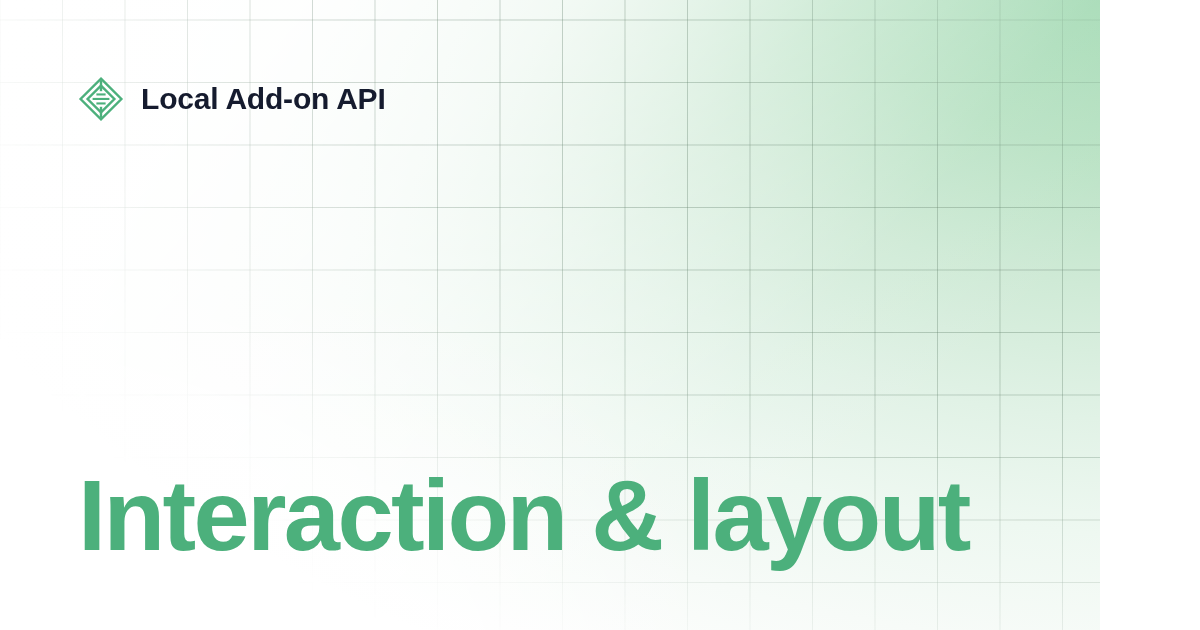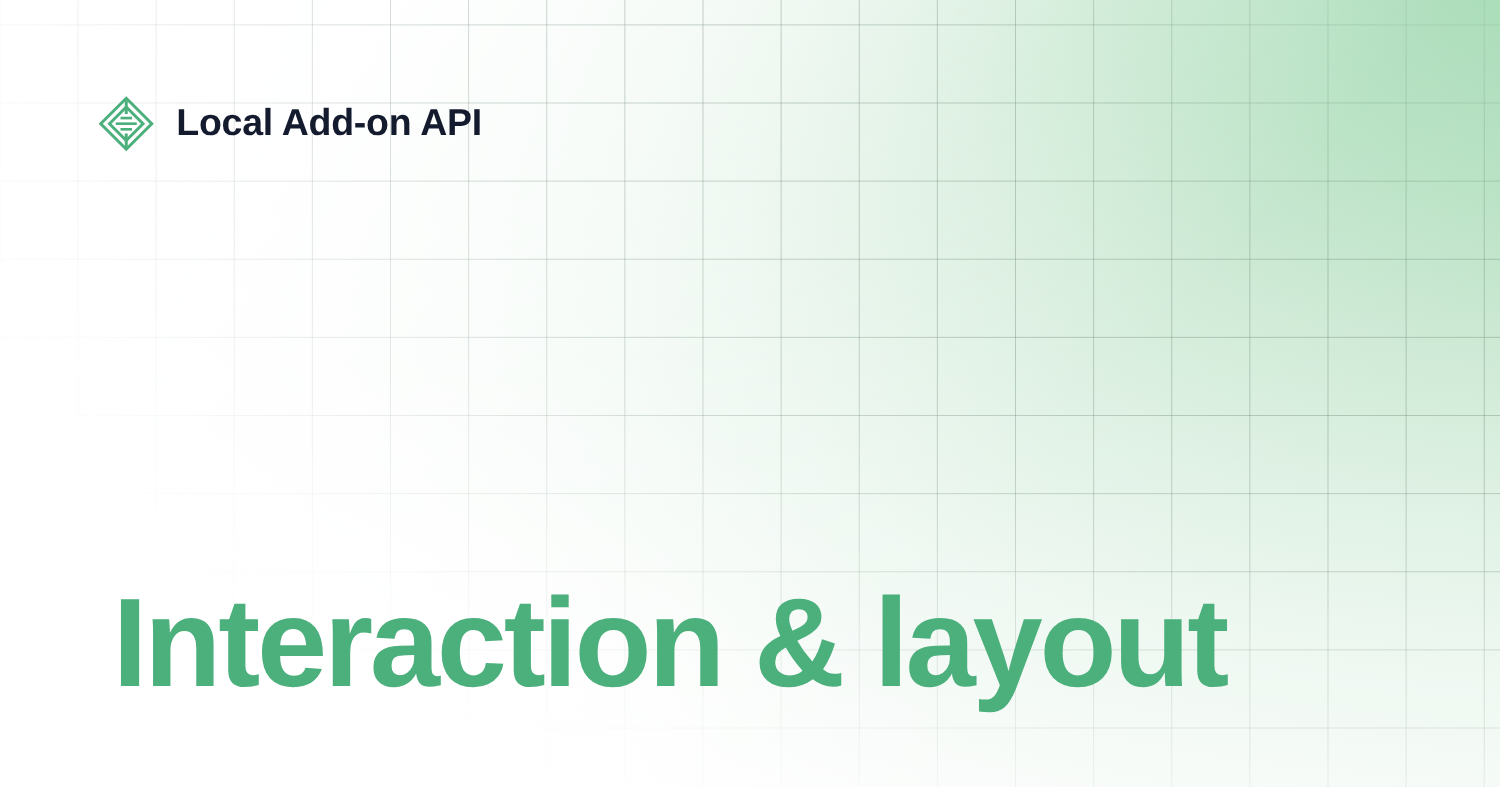--- a/index.html
+++ b/index.html
@@ -3,21 +3,21 @@
 <meta charset="utf-8">
 <style>
   html, body {
     margin: 0;
     padding: 0;
     background: #ffffff;
   }
 
   .card {
     position: relative;
-    width: 1200px;
+    width: 1100px;
     height: 630px;
     overflow: hidden;
     background: #ffffff;
     font-family: "Liberation Sans", sans-serif;
   }
 
   
 
   .bg-base {
     position: absolute;
@@ -134,21 +134,21 @@
     font-weight: 700;
     letter-spacing: -0.2px;
     line-height: 1;
     white-space: nowrap;
   }
 
   
 
   .headline {
     position: absolute;
-    left: 90px;
+    left: 78px;
     bottom: 64px;
     margin: 0;
     font-size: 101px;
     font-weight: 700;
     line-height: 1.0;
     letter-spacing: -2.6px;
     white-space: nowrap;
   }
 </style>
 </head>

